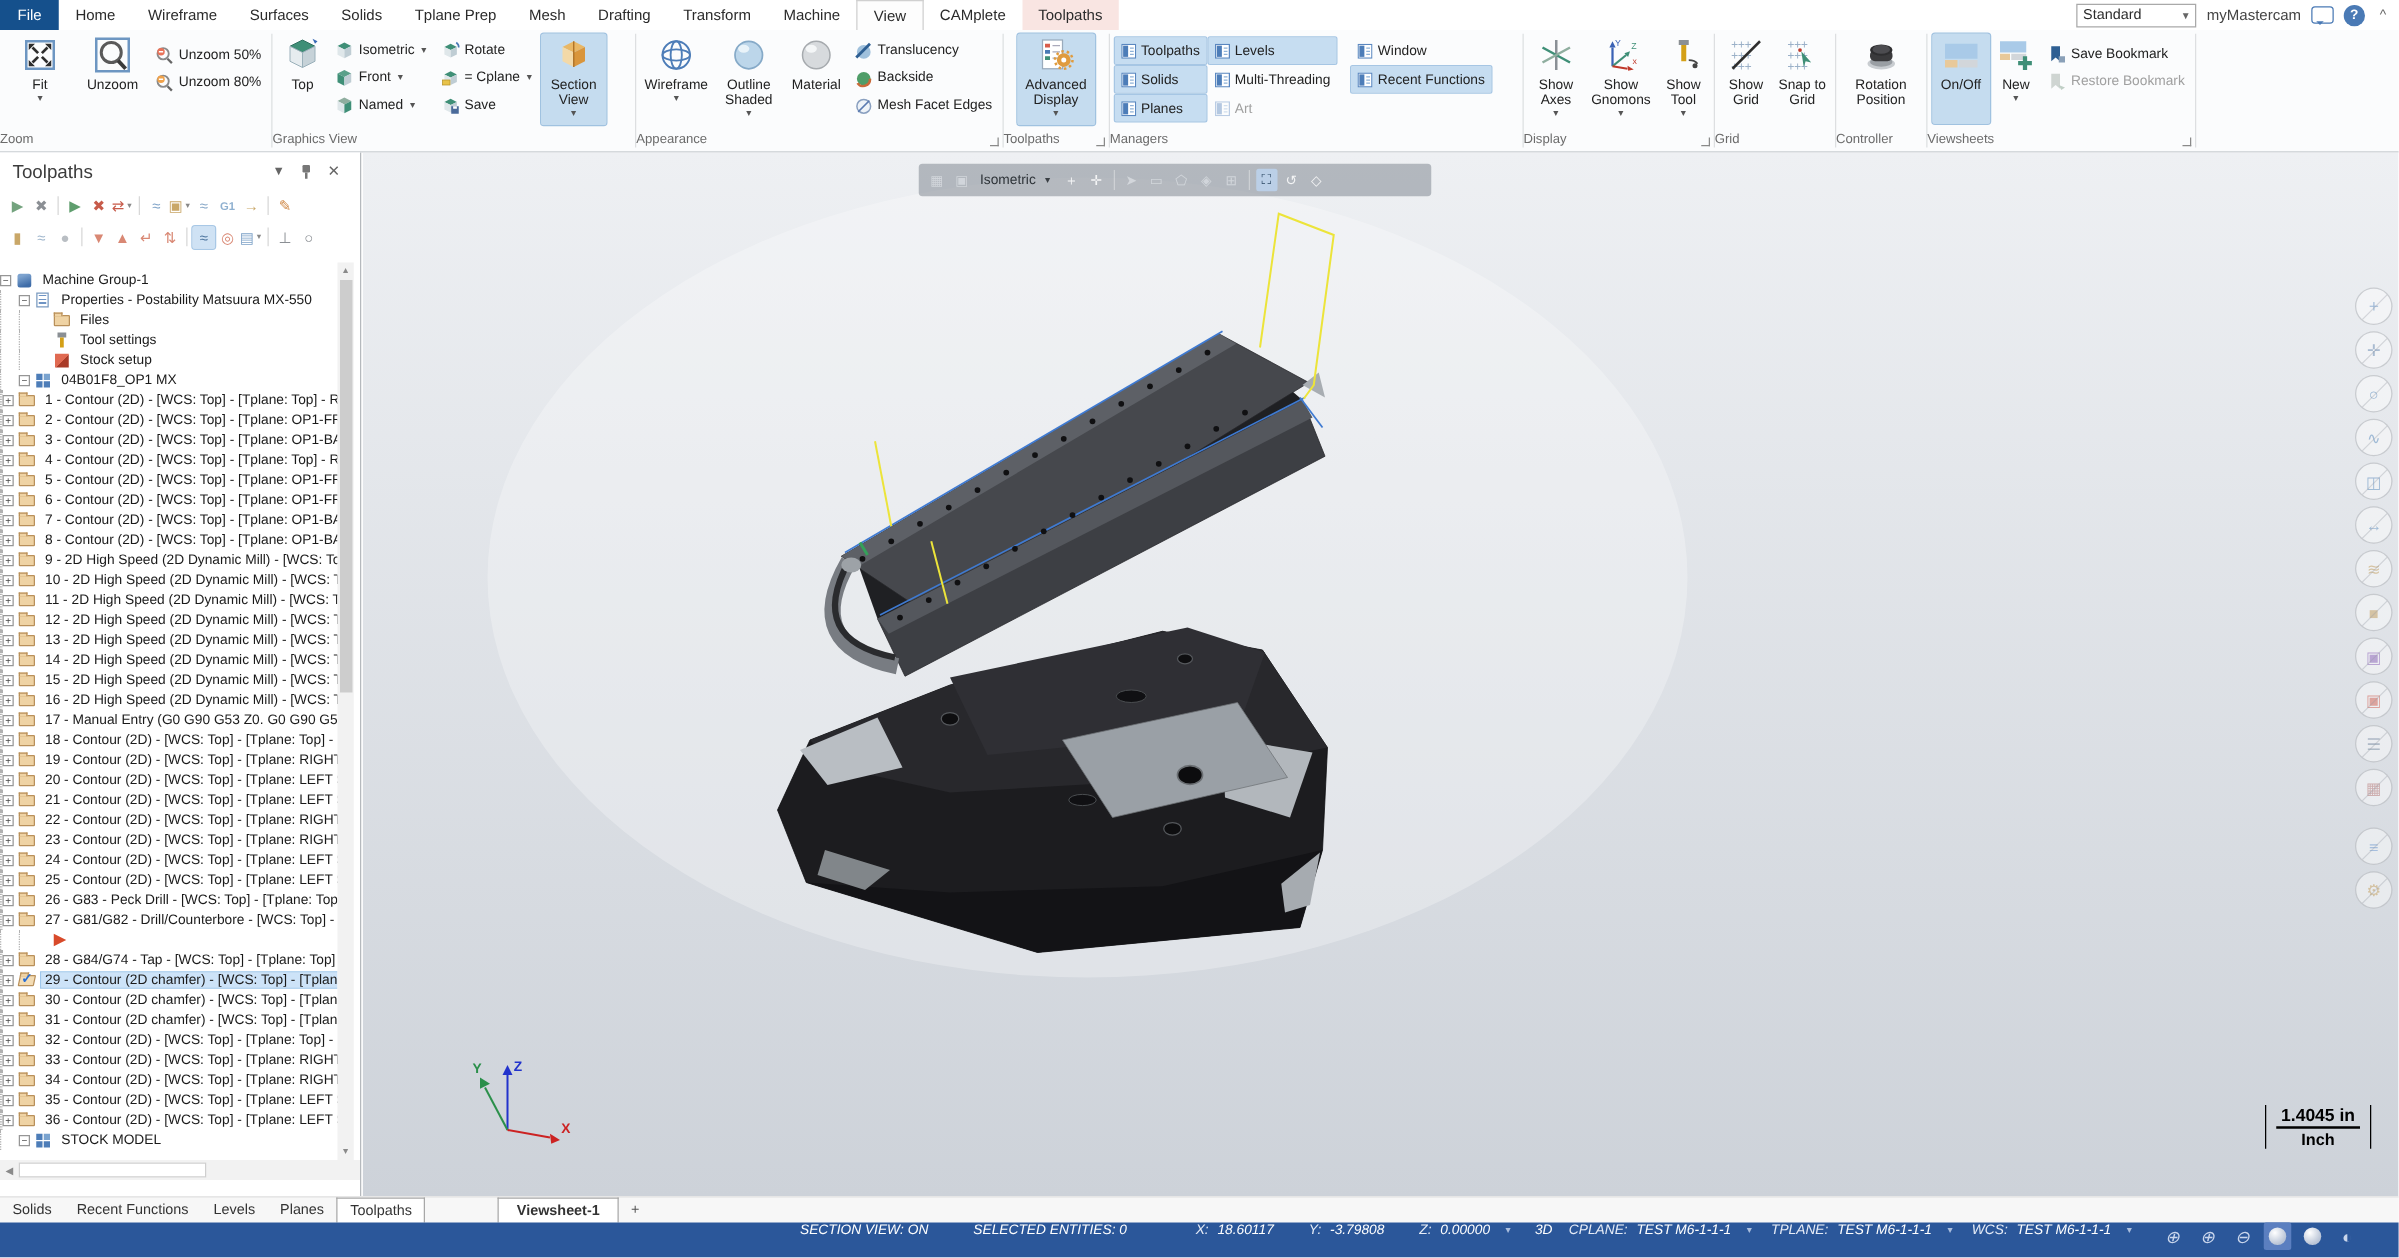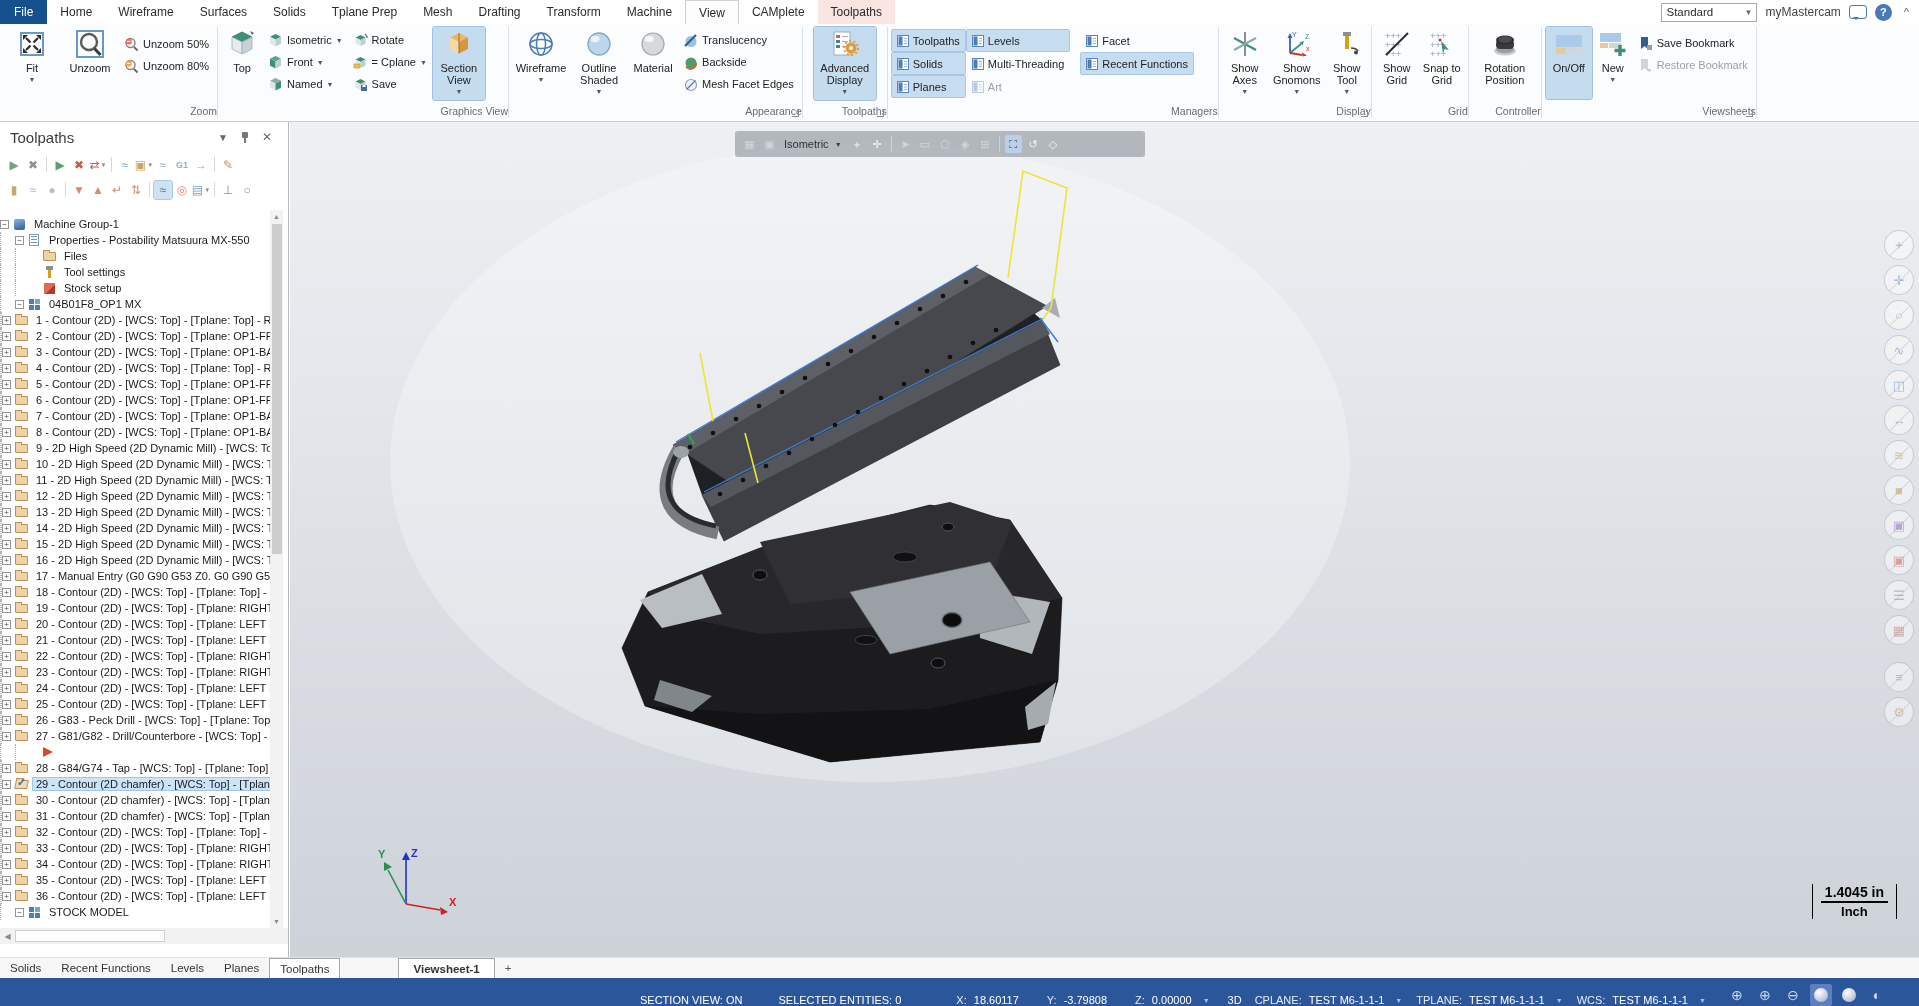--- a/index.html
+++ b/index.html
@@ -24,21 +24,21 @@
   .chaticon::after { content:""; position:absolute; left:3px; bottom:-5px; border:3px solid transparent; border-top-color:#4a7ab5; }
   .helpicon { width:17px; height:17px; border-radius:50%; background:#4a7ab5; color:#fff;
     font-size:11px; font-weight:bold; display:flex; align-items:center; justify-content:center; }
   .chev { color:#666; font-size:11px; padding:0 4px; }
 
   
   #ribbon { position:absolute; top:24px; left:0; right:0; height:98px; background:#fbfcfd;
     border-bottom:1px solid #c9cdd1; display:flex; }
   .rgroup { display:flex; flex-direction:column; flex:0 0 auto; }
   .rbody { flex:1; display:flex; align-items:flex-start; padding:3px 4px 0 4px; gap:2px; }
-  .rlabel { height:17px; text-align:right; font-size:10.5px; color:#6b6b6b; position:relative; line-height:15px; }
+  .rlabel { height:17px; text-align:left; font-size:10.5px; color:#6b6b6b; position:relative; line-height:15px; }
   .launch { position:absolute; right:3px; bottom:4px; width:7px; height:7px;
     border-right:1.5px solid #8a8a8a; border-bottom:1.5px solid #8a8a8a; }
   .rdiv { width:1px; background:#dddfe1; margin:3px 0; flex:0 0 1px; }
   .bigbtn { width:56px; min-height:72px; display:flex; flex-direction:column; align-items:center;
     font-size:11px; color:#222; text-align:center; line-height:12px; padding:2px 1px; border-radius:2px; }
   .bigbtn svg { margin-bottom:3px; }
   .bigbtn.on { background:#c5dcef; outline:1px solid #a0c2e0;text-align:center; }
   .smallbtn { display:flex; align-items:center; gap:4px; font-size:11px; color:#222;
     height:22px; padding:0 4px; white-space:nowrap; }
   .col { display:flex; flex-direction:column; }
@@ -148,21 +148,21 @@
   #tabrow { position:absolute; top:957px; left:0; right:0; height:21px; background:#f7f7f7;
     border-top:1px solid #e0e0e0; display:flex; align-items:stretch; font-size:11.5px; color:#333; }
   .btab { padding:0 10px; display:flex; align-items:center; }
   .btab.active { background:#fff; border:1px solid #a8a8a8; border-bottom:none; }
   .vtab { margin-left:58px; padding:0 14px; display:flex; align-items:center; font-weight:bold;
     background:#fff; border:1px solid #a8a8a8; border-bottom:none; }
   .addtab { padding:0 10px; display:flex; align-items:center; color:#555; }
 
   
   #statusbar { position:absolute; top:978px; left:0; right:0; height:28px; background:#2b579a;
-    color:#eef2f9; font-size:11px; display:flex; align-items:flex-end; padding-left:640px; }
+    color:#eef2f9; font-size:11px; display:flex; align-items:flex-start; padding-left:640px;font-style:italic; }
   .st { white-space:nowrap; display:flex; align-items:center; gap:7px; }
   .st .k { color:#e6ecf7; }
   .st .v { color:#fff; }
   .scaret { font-size:7px; color:#aabede; margin-left:4px; }
   .sgap36{width:36px;} .sgap55{width:55px;} .sgap18{width:18px;} .sgap13{width:13px;}
   #status-icons { display:flex; align-items:center; gap:6px; margin-left:20px; }
   .sico { font-size:14px; color:#c9d6ec; width:20px; text-align:center; }
   .ssphere { width:14px; height:14px; border-radius:50%;
     background:radial-gradient(circle at 35% 30%, #ffffff, #b9c4d6 70%); }
   .sbox { width:22px; height:22px; display:flex; align-items:center; justify-content:center; border-radius:2px; }
@@ -462,21 +462,21 @@
               <span>Art</span>
             </div>
           </div>
         <div class="col" id="mgr-col3" style="margin-left:10px">
             <div class="tgl">
               <svg class="svgs" viewBox="0 0 12 12" style="width:12px;height:12px;flex:0 0 12px">
                 <rect x="0.5" y="0.5" width="11" height="11" fill="#fff" stroke="#5a87c0"></rect>
                 <rect x="1.5" y="1.5" width="4" height="9" fill="#4d7db8"></rect>
                 <path d="M7 3.5h3M7 6h3M7 8.5h3" stroke="#8fb2d8" stroke-width="1"></path>
               </svg>
-              <span>Facet</span>
+              <span>Window</span>
             </div>
             <div class="tgl on">
               <svg class="svgs" viewBox="0 0 12 12" style="width:12px;height:12px;flex:0 0 12px">
                 <rect x="0.5" y="0.5" width="11" height="11" fill="#fff" stroke="#5a87c0"></rect>
                 <rect x="1.5" y="1.5" width="4" height="9" fill="#4d7db8"></rect>
                 <path d="M7 3.5h3M7 6h3M7 8.5h3" stroke="#8fb2d8" stroke-width="1"></path>
               </svg>
               <span>Recent Functions</span>
             </div>
           </div>

